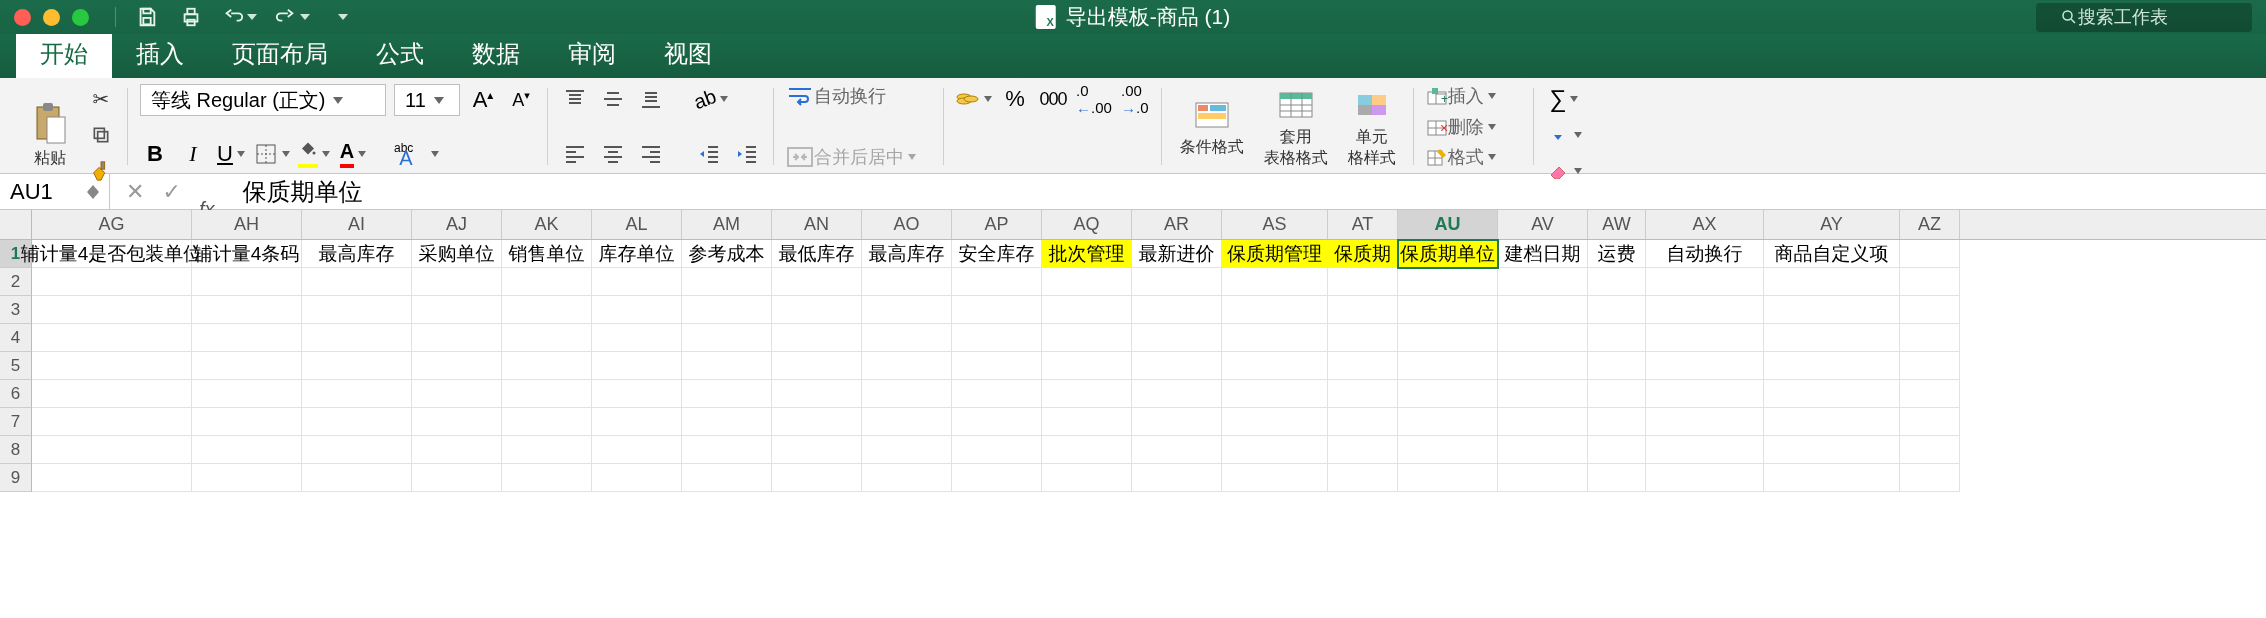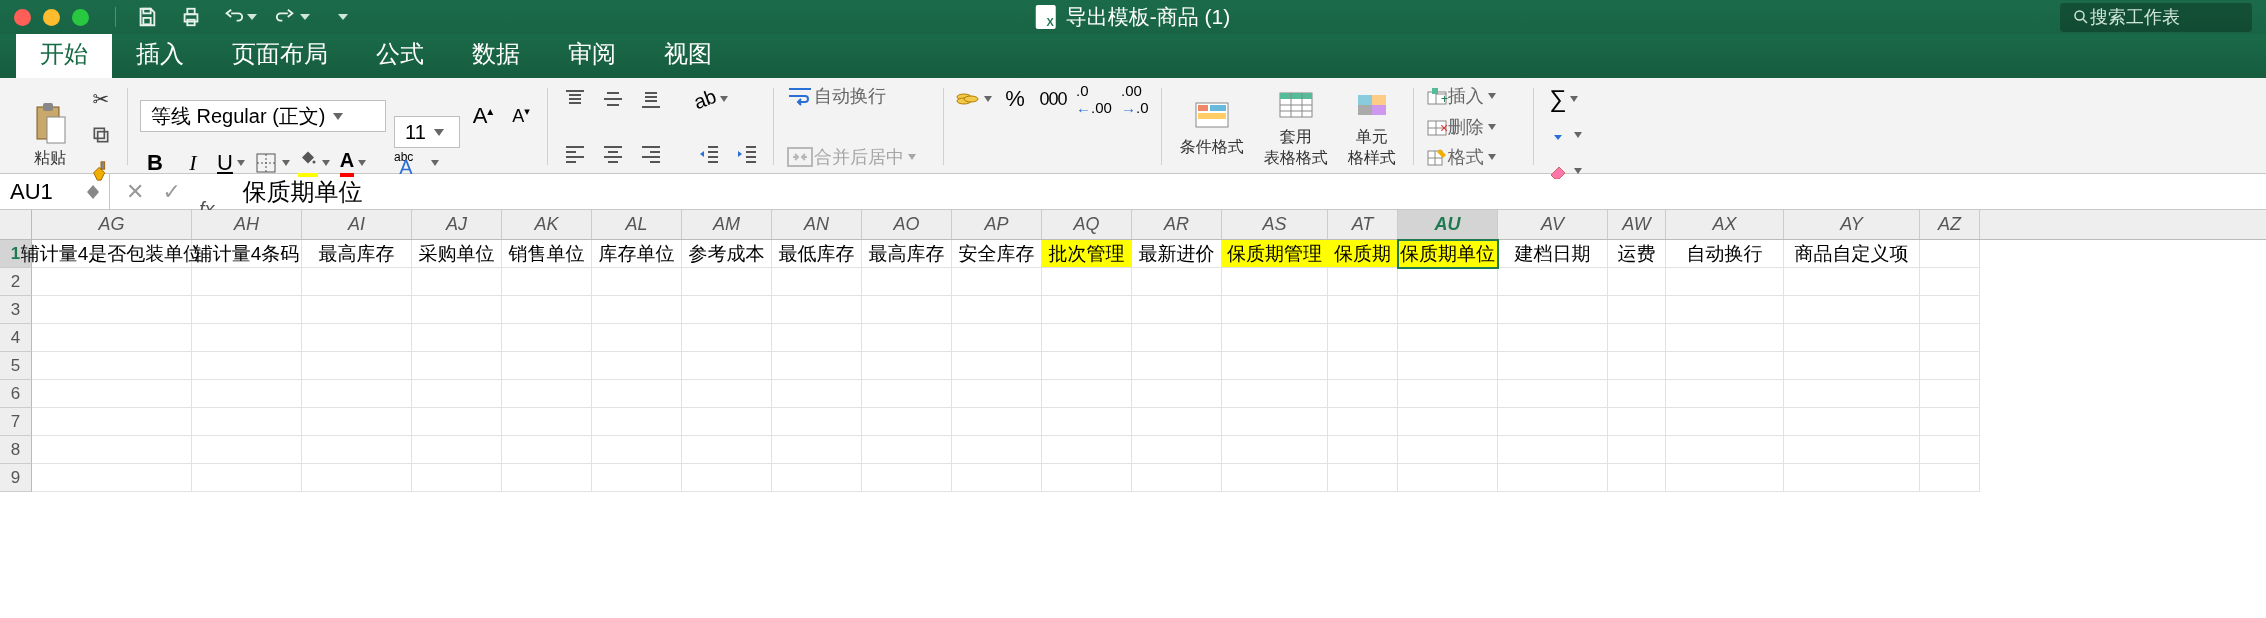--- a/index.html
+++ b/index.html
@@ -11,21 +11,21 @@
   .tl { width: 17px; height: 17px; border-radius: 50%; }
   .tl.r { background: #ff5f57; } .tl.y { background: #febc2e; } .tl.g { background: #28c840; }
   .qat { display: flex; align-items: center; gap: 18px; margin-left: 26px; }
   .qat-btn svg, .qat-btn span { display:block; }
   .qat-btn { width: 26px; height: 26px; display:flex; align-items:center; justify-content:center; cursor:pointer; color:#e8f3ee; }
   .qat-sep { width:1px; height:20px; background:rgba(255,255,255,.25); }
   .dropcaret { width:0;height:0;border-left:5px solid transparent;border-right:5px solid transparent;border-top:6px solid #cfe6db; margin-left:3px;}
   .wintitle { position:absolute; left:50%; transform:translateX(-50%); display:flex; align-items:center; gap:10px; font-size:21px; }
   .doc-ico { width:20px; height:24px; background:#fff; border-radius:2px; position:relative; }
   .doc-ico::after { content:"X"; position:absolute; bottom:1px; right:2px; font-size:11px; color:#1f7a52; font-weight:bold;}
-  .search { margin-left:auto; margin-right:14px; display:flex; align-items:center; gap:0; background:rgba(0,0,0,.25); padding:4px 12px; border-radius:4px; min-width:190px;}
+  .search { margin-left:auto; margin-right:14px; display:flex; align-items:center; gap:0; background:rgba(0,0,0,.25); padding:4px 24px; border-radius:4px; min-width:190px;}
   .search input { background:transparent; border:none; color:#cfe6db; font-size:18px; outline:none; width:150px;}
   .search input::placeholder { color:#cfe6db; }
   .mag { width:18px; height:18px; }
 
   
   .tabs { height: 44px; background: linear-gradient(#1a6a48,#165c3f); display:flex; align-items:flex-end; padding-left:16px; gap:0; }
   .tab { color:#fff; font-size:24px; padding:7px 24px 8px; cursor:pointer; }
   .tab.active { background:#fff; color:#176a44; border-radius:4px 4px 0 0; font-weight:500;}
   
   
@@ -55,31 +55,31 @@
   .ar { width:0;height:0;border-left:6px solid transparent;border-right:6px solid transparent; cursor:pointer;}
   .ar.up{border-bottom:7px solid #888;} .ar.dn{border-top:7px solid #888;}
   .fbtns { display:flex; align-items:center; gap:18px; padding:0 16px; color:#999; font-size:22px;}
   .fbtns .fx { font-style:italic; color:#555; font-size:20px;margin-top:36px;}
   .fval { flex:1; padding:0 12px; font-size:24px; }
 
   
   .grid { display:flex; flex-direction:column; font-size:18px; }
   .colhdrs { display:flex; height:30px; background:#eee; border-bottom:1px solid #bbb;}
   .corner { width:32px; border-right:1px solid #bbb; background:#eee;}
-  .ch { border-right:1px solid #ccc; display:flex; align-items:center; justify-content:center; color:#555; background:#eee;font-style:italic; }
+  .ch { border-right:1px solid #ccc; display:flex; align-items:center; justify-content:center; color:#555; background:#eee; }
   .ch.sel { background:#d4d4d4; color:#1f7a52; font-weight:600; }
   .rows { display:flex; flex-direction:column; }
   .gr { display:flex; height:28px; }
   .rh { width:32px; border-right:1px solid #bbb; border-bottom:1px solid #ccc; background:#eee; display:flex; align-items:center; justify-content:center; color:#555; font-size:17px;}
   .rh.sel { background:#d4d4d4; color:#1f7a52; font-weight:600;}
   .cell { border-right:1px solid #e2e2e2; border-bottom:1px solid #e2e2e2; display:flex; align-items:center; justify-content:center; padding:0 4px; white-space:nowrap; overflow:visible; }
   .cell.hdrcell { font-size:19px; color:#000; }
   .cell.hl { background:#ffff00; }
   .cell.active { outline:2px solid #1f7a52; outline-offset:-1px; z-index:2; position:relative;}
-  .w-AG{width:160px}.w-AH{width:110px}.w-AI{width:110px}.w-AJ{width:90px}.w-AK{width:90px}.w-AL{width:90px}.w-AM{width:90px}.w-AN{width:90px}.w-AO{width:90px}.w-AP{width:90px}.w-AQ{width:90px}.w-AR{width:90px}.w-AS{width:106px}.w-AT{width:70px}.w-AU{width:100px}.w-AV{width:110px}.w-AW{width:58px}.w-AX{width:118px}.w-AY{width:136px}.w-AZ{width:60px}
+  .w-AG{width:160px}.w-AH{width:110px}.w-AI{width:110px}.w-AJ{width:90px}.w-AK{width:90px}.w-AL{width:90px}.w-AM{width:90px}.w-AN{width:90px}.w-AO{width:90px}.w-AP{width:90px}.w-AQ{width:90px}.w-AR{width:90px}.w-AS{width:106px}.w-AT{width:70px}.w-AU{width:100px}.w-AV{width:90px}.w-AW{width:58px}.w-AX{width:118px}.w-AY{width:136px}.w-AZ{width:60px}
 
   .caret-sm { width:0;height:0;border-left:4px solid transparent;border-right:4px solid transparent;border-top:6px solid #666; margin-left:4px; display:inline-block;}
   .mini-ico { width:22px; height:22px; display:inline-flex; align-items:center; justify-content:center;}
 </style>
 </head>
 <body>
 
 <div class="titlebar">
   <div class="traffic">
     <div class="tl r"></div>
@@ -180,21 +180,21 @@
       </div>
     </div>
   </div>
 
   <div class="group" style="min-width:400px;">
     <div class="row">
       <div class="combo" style="width:246px;">
         <span>等线 Regular (正文)</span>
           <span class="car"></span>
       </div>
-      <div class="combo" style="width:66px;margin-top:32px;">
+      <div class="combo" style="width:66px;">
         <span>11</span>
           <span class="car"></span>
       </div>
       <div class="smallbtn">
           <span style="font-size:22px;">A<span style="font-size:12px;vertical-align:super;">▴</span></span>
         </div>
       <div class="smallbtn">
           <span style="font-size:18px;">A<span style="font-size:11px;vertical-align:super;">▾</span></span>
         </div>
     </div>

